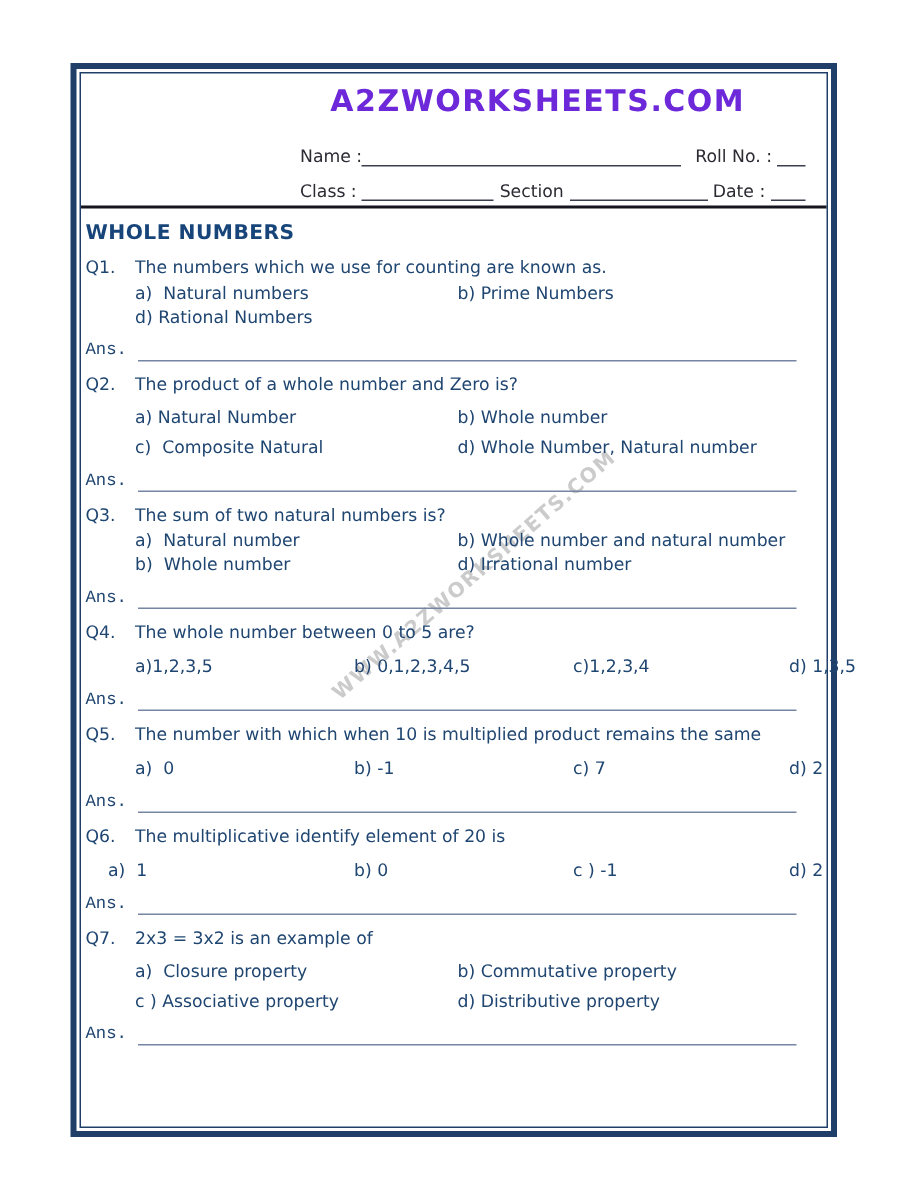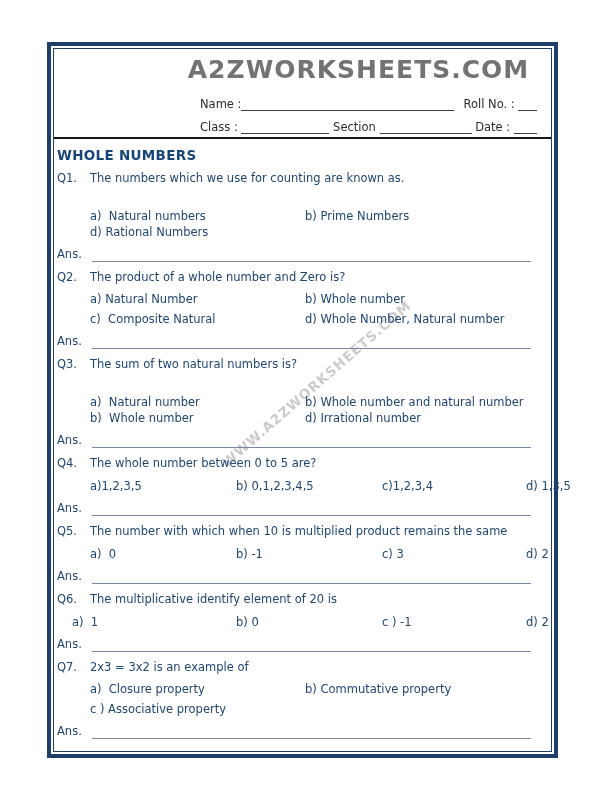--- a/index.html
+++ b/index.html
@@ -19,21 +19,21 @@
     position:absolute;left:47px;top:42px;width:511px;height:716px;
     border:4px solid #1f3f68;box-sizing:border-box;z-index:1;background:transparent;
   }
   .inner{
     position:absolute;inset:2px;border:1px solid #1f3f68;box-sizing:border-box;
   }
   
   .header{position:relative;height:88px;border-bottom:2px solid #15151f;}
   .site-title{
     position:absolute;left:120px;right:8px;top:6px;text-align:center;
-    font-size:25px;font-weight:800;letter-spacing:1px;color:#737373;
+    font-size:20px;font-weight:800;letter-spacing:1px;color:#6d28d9;
   }
   .logo{position:absolute;left:5px;top:20px;width:96px;height:66px;}
   .pg{position:absolute;width:15px;height:19px;background:#fff;border:1.5px solid #2b3550;border-radius:1px;}
   .pg1{left:10px;top:6px;transform:rotate(-25deg);}
   .pg2{left:24px;top:1px;transform:rotate(-8deg);}
   .pg3{left:40px;top:-1px;height:21px;transform:rotate(6deg);}
   .pg4{left:58px;top:3px;transform:rotate(20deg);}
   .dot{position:absolute;width:3px;height:3px;border-radius:50%;}
   .dot1{left:4px;top:3px;background:#8fc98f;}
   .dot2{left:80px;top:8px;background:#8fc98f;}
@@ -50,26 +50,26 @@
   .hrow{display:flex;align-items:flex-end;line-height:14px;height:18px;margin-bottom:5px;}
   .hlabel{white-space:pre;}
   .hline{border-bottom:1px solid #3a3f4d;height:13px;}
   .hline.grow{flex:1;}
   
   .content{position:relative;padding:6px 12px 0 3px;font-size:11.5px;color:#1f4571;}
   .wtitle{text-align:left;font-weight:bold;font-size:13.5px;letter-spacing:0.3px;margin-top:2px;line-height:16px;color:#17457a;}
   .q-row{display:flex;margin-top:8px;line-height:15px;}
   .q-label{width:33px;flex:none;}
   .q-text{flex:1;}
-  .opts2{display:grid;grid-template-columns:215px 1fr;padding-left:33px;margin-top:23px;row-gap:1px;line-height:15px;}
+  .opts2{display:grid;grid-template-columns:215px 1fr;padding-left:33px;margin-top:2px;row-gap:1px;line-height:15px;}
   .opts2.roomy{margin-top:7px;row-gap:5px;}
   .opts4{display:grid;grid-template-columns:110px 110px 108px 1fr;padding-left:33px;margin-top:8px;line-height:15px;gap:36px;}
   .opts4.outdent{padding-left:15px;grid-template-columns:128px 110px 108px 1fr;}
   .opt{white-space:pre;}
-  .ans-row{display:flex;align-items:flex-end;margin-top:6px;height:16px;line-height:15px;}
+  .ans-row{display:flex;align-items:flex-end;margin-top:6px;height:16px;line-height:15px;font-family:Liberation Mono, monospace;}
   .ans-label{width:35px;flex:none;}
   .ans-line{flex:1;margin-right:8px;border-bottom:1px solid #7585a3;height:14px;}
 </style>
 </head>
 <body>
 
 <div class="watermark">WWW.A2ZWORKSHEETS.COM</div>
 
 <div class="frame">
   <div class="inner">
@@ -167,21 +167,21 @@
       </div>
 
       <div>
         <div class="q-row">
           <span class="q-label">Q5.</span>
           <span class="q-text">The number with which when 10 is multiplied product remains the same</span>
         </div>
         <div class="opts4">
           <span class="opt">a)  0</span>
           <span class="opt">b) -1</span>
-          <span class="opt">c) 3</span>
+          <span class="opt">c) 7</span>
           <span class="opt">d) 2</span>
         </div>
         <div class="ans-row">
           <span class="ans-label">Ans.</span>
           <span class="ans-line"></span>
         </div>
       </div>
 
       <div>
         <div class="q-row">
@@ -202,20 +202,21 @@
 
       <div>
         <div class="q-row">
           <span class="q-label">Q7.</span>
           <span class="q-text">2x3 = 3x2 is an example of</span>
         </div>
         <div class="opts2 roomy">
           <span class="opt">a)  Closure property</span>
           <span class="opt">b) Commutative property</span>
           <span class="opt">c ) Associative property</span>
+          <span class="opt">d) Distributive property</span>
         </div>
         <div class="ans-row">
           <span class="ans-label">Ans.</span>
           <span class="ans-line"></span>
         </div>
       </div>
 
     </div>
   </div>
 </div>

